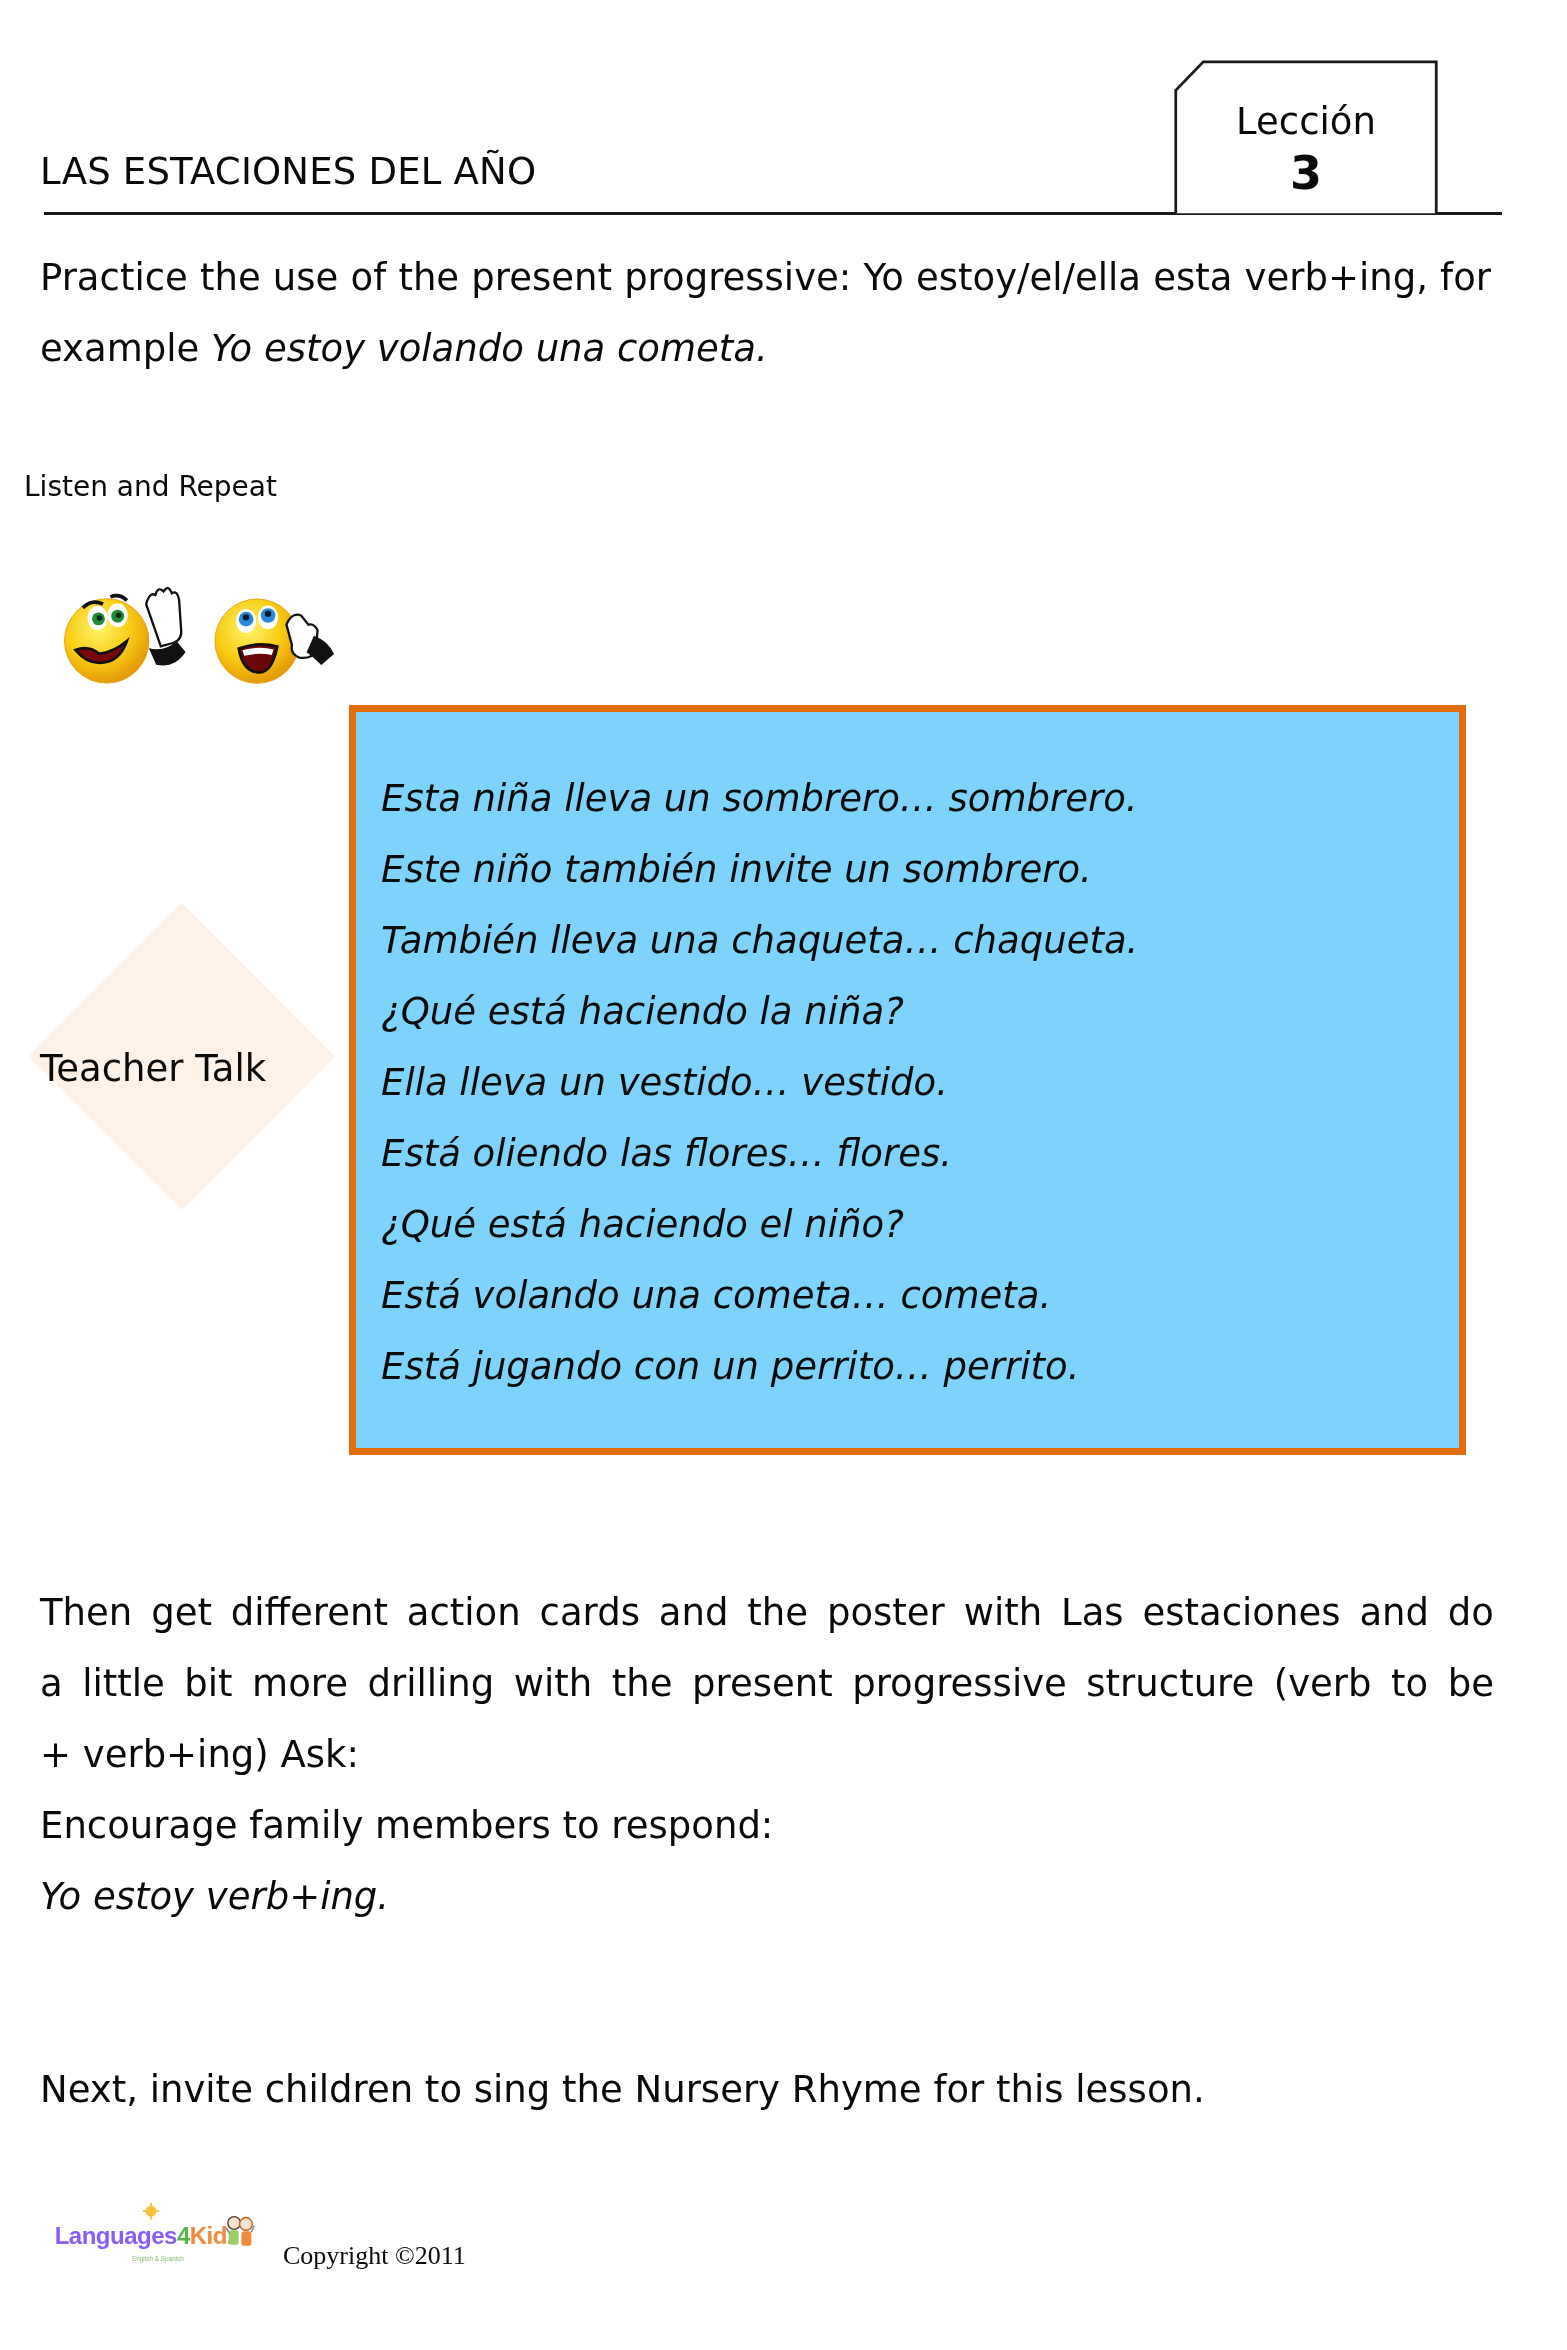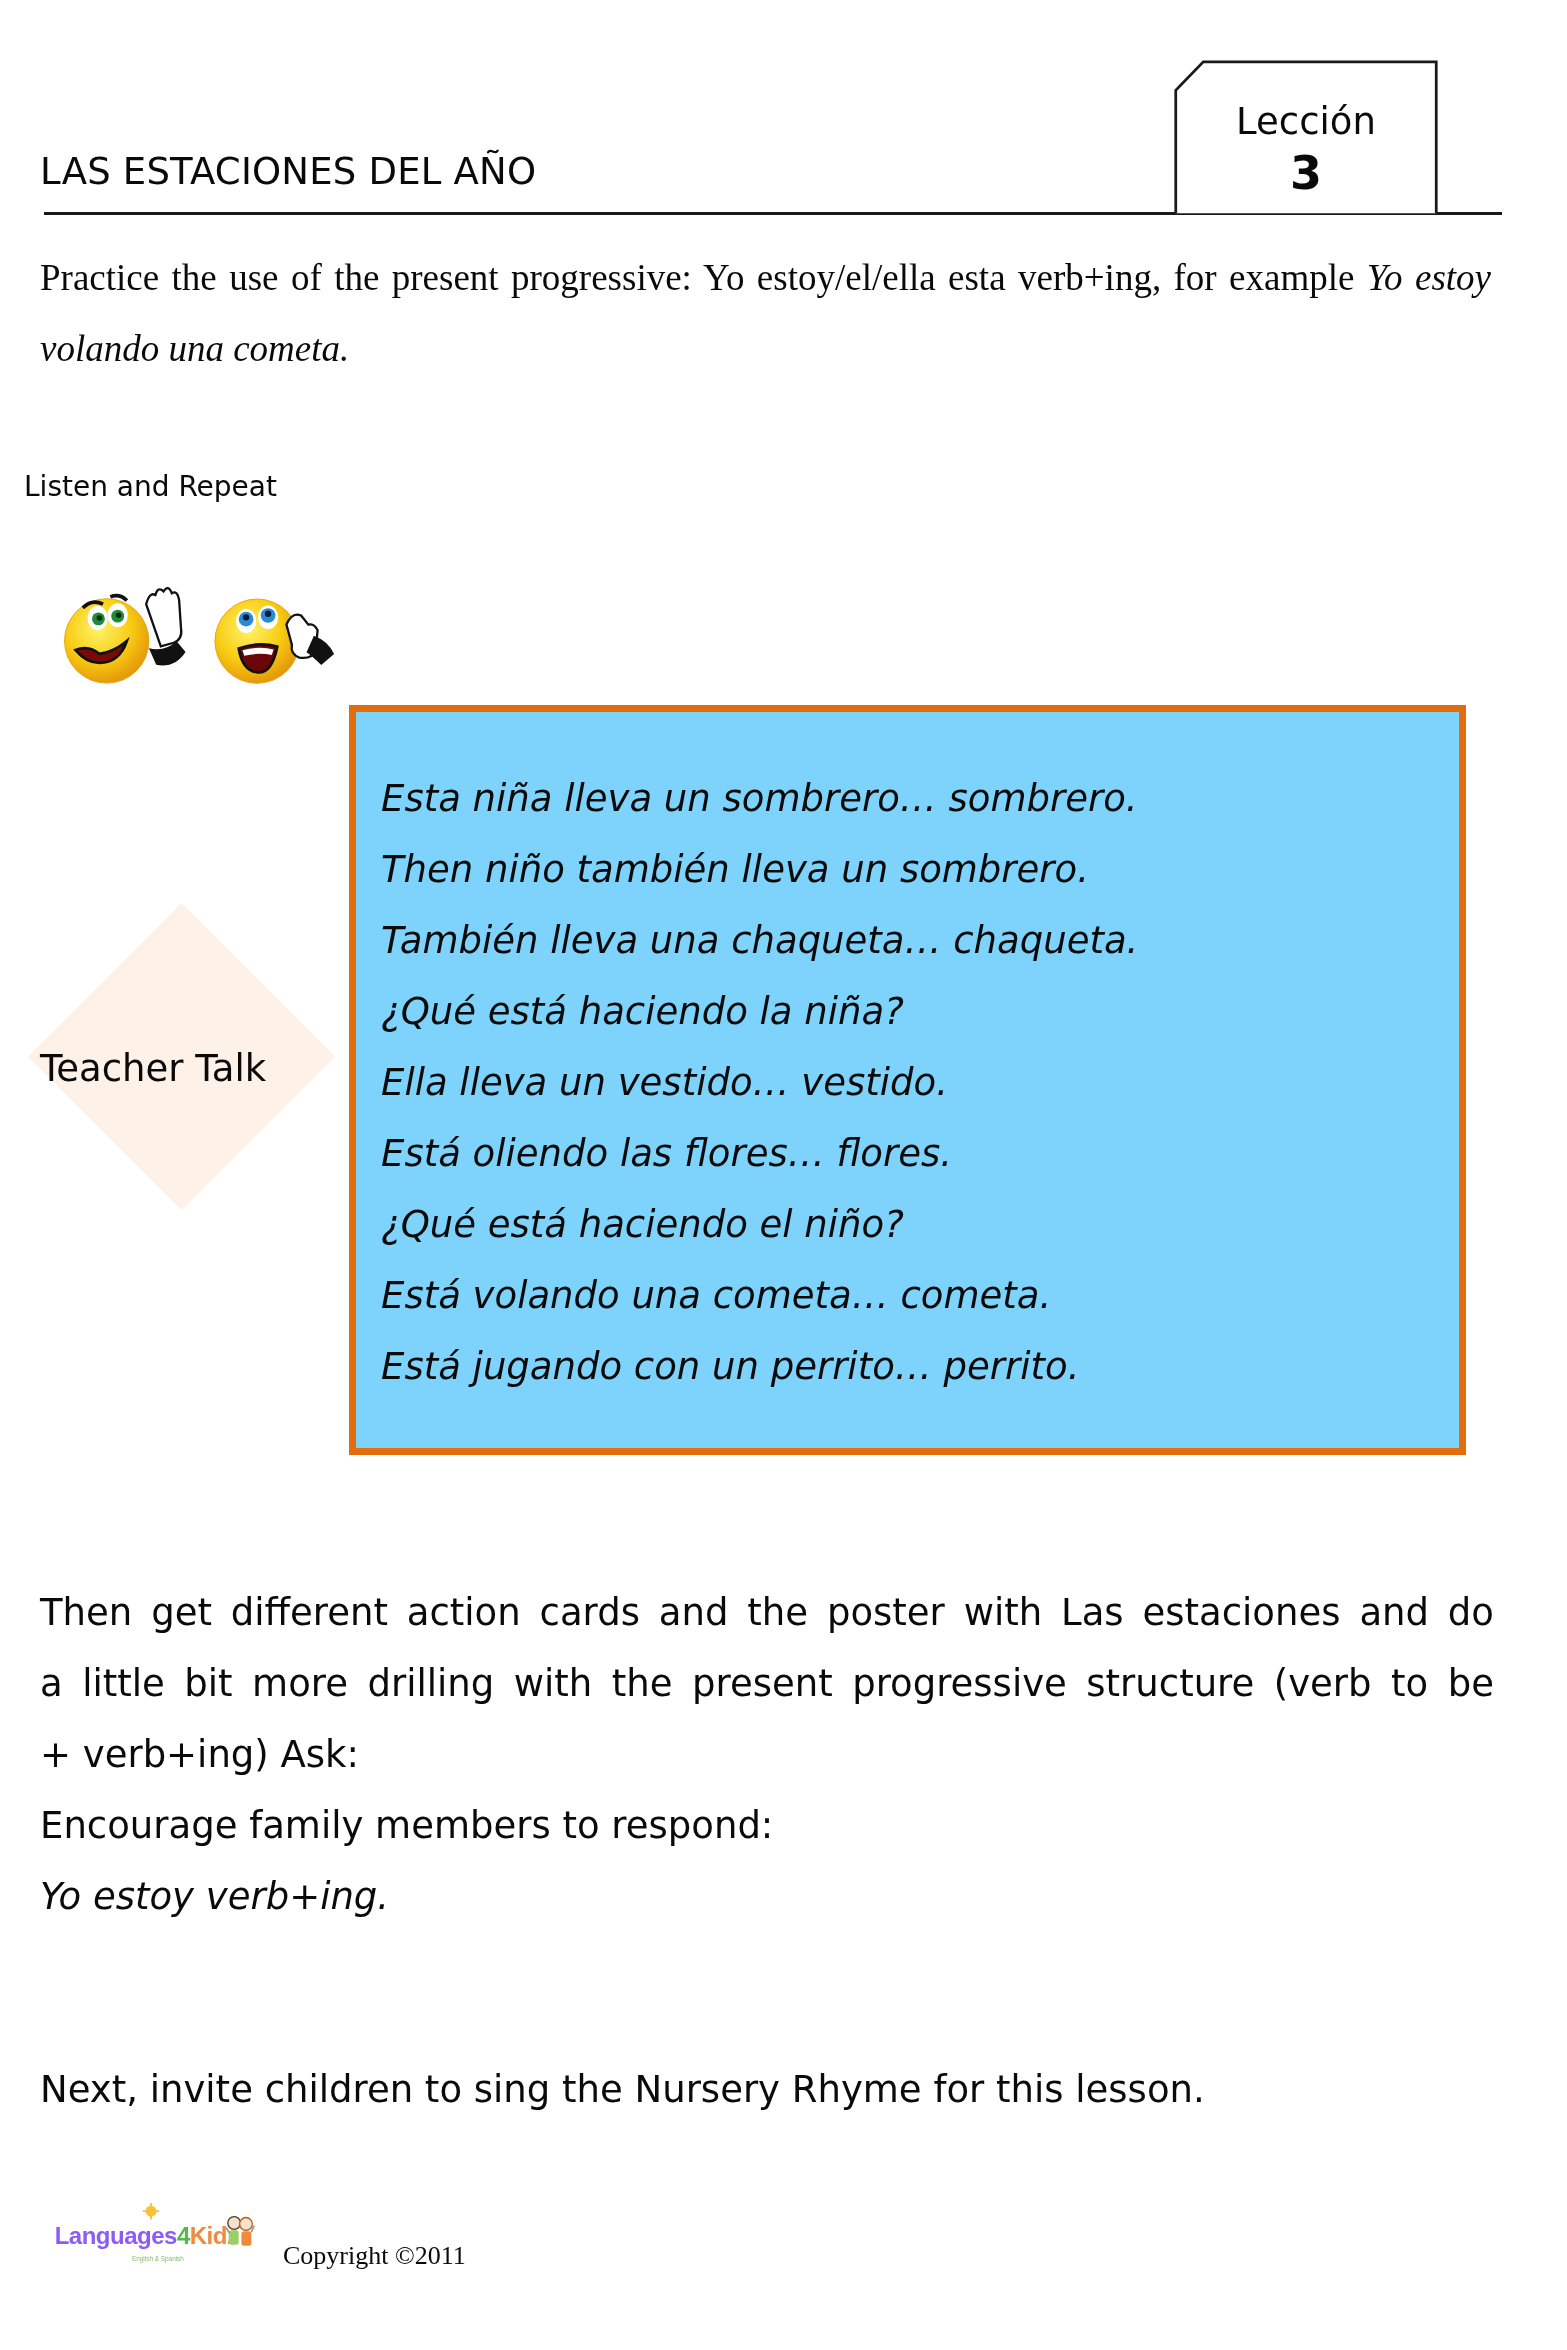--- a/index.html
+++ b/index.html
@@ -8,21 +8,21 @@
     font-family: "DejaVu Sans", sans-serif; color: #0a0a0a;
   }
   .abs { position: absolute; }
   .header-title { left: 40px; top: 150px; font-size: 37px; letter-spacing: 0.2px; white-space: nowrap; }
   .header-rule { left: 44px; top: 212px; width: 1458px; height: 2.8px; background: #1a1a1a; }
   .lesson-tab { left: 1173px; top: 59px; width: 266px; height: 156px; }
   .lesson-tab svg { position: absolute; left: 0; top: 0; }
   .lesson-label { position: absolute; left: 0; width: 266px; top: 41px; text-align: center; font-size: 37px; }
   .lesson-number { position: absolute; left: 0; width: 266px; top: 87px; text-align: center; font-size: 46px; font-weight: bold; }
 
-  .intro { left: 40px; top: 242px; width: 1451px; font-size: 37px; line-height: 71px; text-align: justify; text-align-last: left; font-family: Liberation Serif, serif; }
+  .intro { left: 40px; top: 242px; width: 1451px; font-size: 37px; line-height: 71px; text-align: justify; text-align-last: left; }
   .intro i { font-style: italic; }
 
   .section-heading { left: 24px; top: 470px; font-size: 28px; white-space: nowrap; }
 
   .smiley-1 { left: 59px; top: 584px; width: 133px; height: 101px; }
   .smiley-2 { left: 211px; top: 588px; width: 138px; height: 99px; }
 
   .diamond { left: 39px; top: 918px; width: 217px; height: 217px; background: #fdf1e8; transform-origin: center; transform: translate(34px, 30px) rotate(45deg); }
   .teacher-talk { left: 40px; top: 1047px; width: 253px; font-size: 37px; white-space: nowrap; }
 
@@ -110,21 +110,21 @@
     <path d="M112 52 q16 6 22 20 l-14 12 q-10 -10 -16 -14 z" fill="#111"></path>
   </svg>
 </div>
 
 <div class="abs diamond"></div>
 <div class="abs teacher-talk">Teacher Talk</div>
 
 <div class="abs talk-box">
   <ul class="talk-lines">
     <li>Esta niña lleva un sombrero… sombrero.</li>
-    <li>Then niño también lleva un sombrero.</li>
+    <li>Este niño también invite un sombrero.</li>
     <li>También lleva una chaqueta… chaqueta.</li>
     <li>¿Qué está haciendo la niña?</li>
     <li>Ella lleva un vestido… vestido.</li>
     <li>Está oliendo las flores… flores.</li>
     <li>¿Qué está haciendo el niño?</li>
     <li>Está volando una cometa… cometa.</li>
     <li>Está jugando con un perrito… perrito.</li>
   </ul>
 </div>
 

